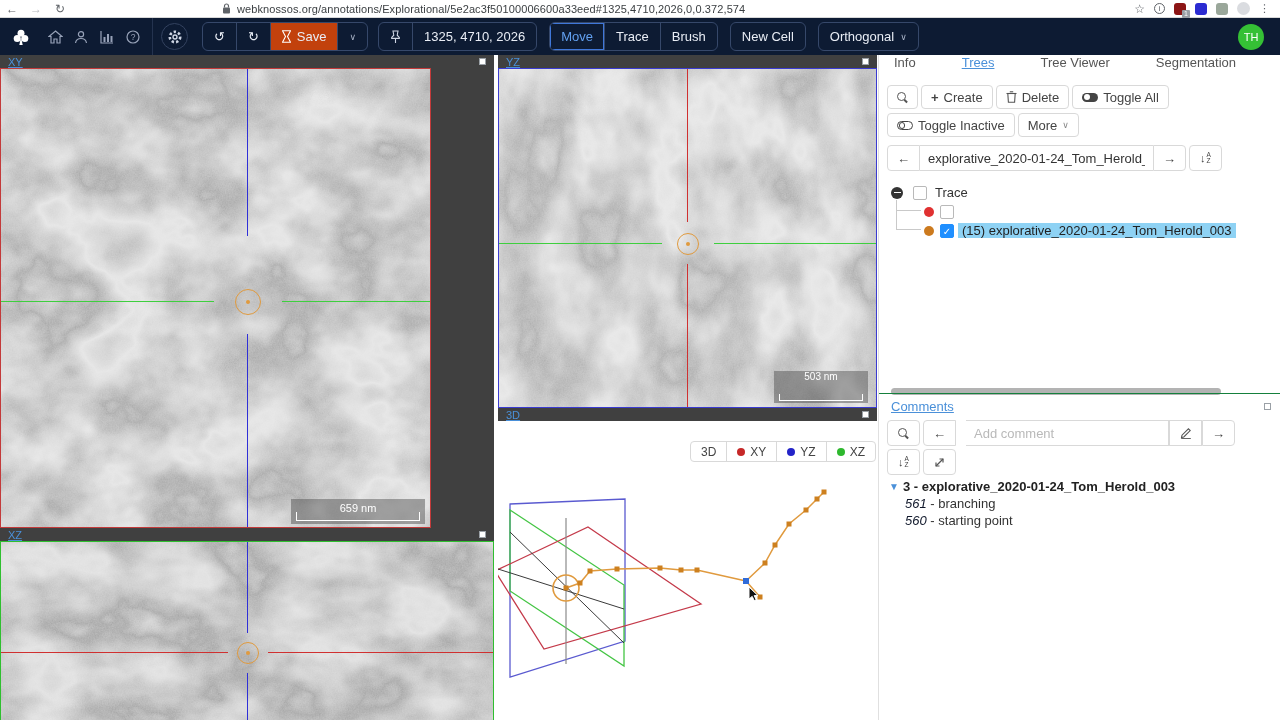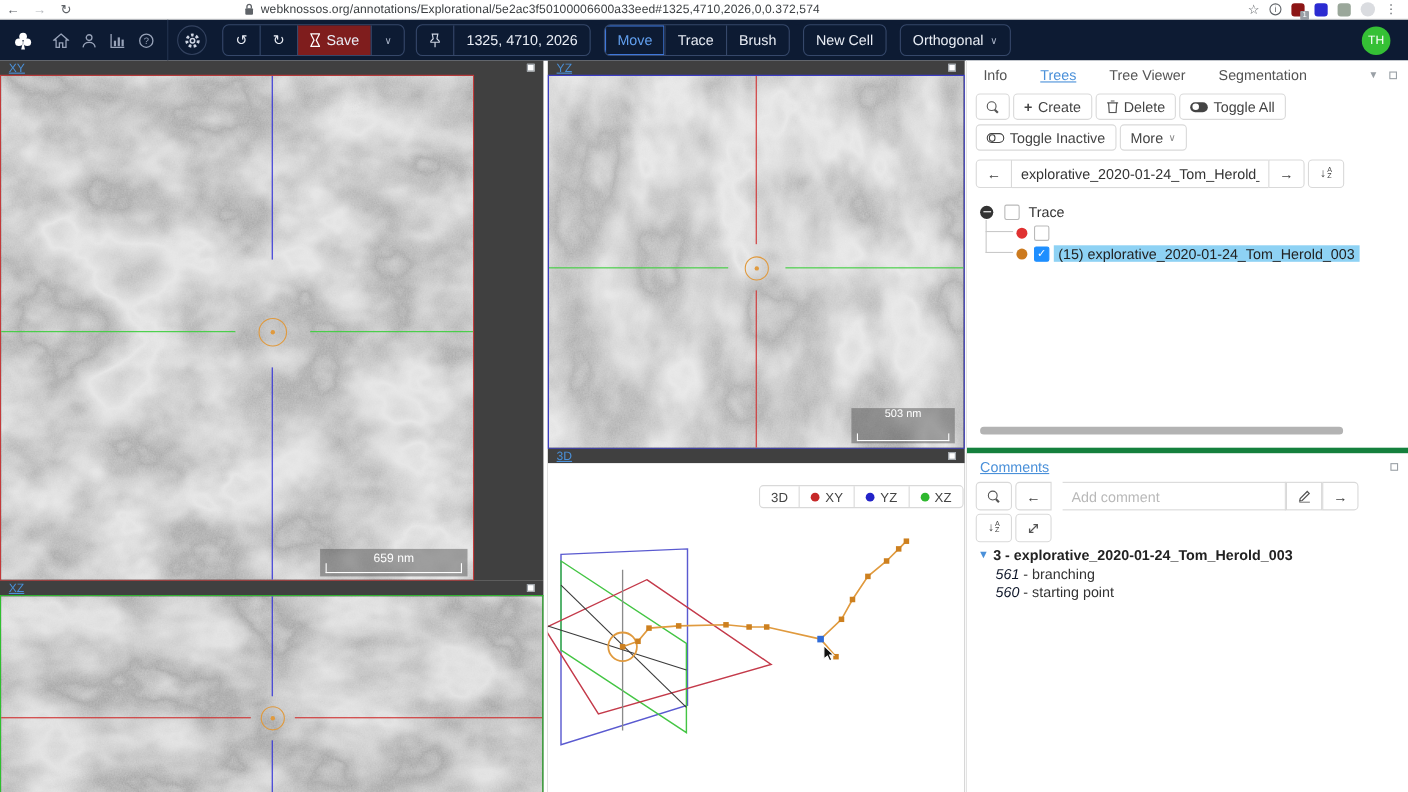--- a/index.html
+++ b/index.html
@@ -26,21 +26,21 @@
     display:flex; align-items:center; color:#e9edf5; font-size:13px; }
   .nav-ic { width:26px; display:flex; justify-content:center; color:#97a2b8; flex:0 0 auto; }
   .tb-divider { width:1px; height:37px; background:#24334f; margin:0 8px 0 6px; flex:0 0 auto; }
   .gear-wrap { width:27px; height:27px; border:1px solid #33425f; border-radius:50%;
     display:flex; align-items:center; justify-content:center; flex:0 0 auto; }
   .grp { display:flex; align-items:stretch; height:29px; border:1px solid #36486a; border-radius:6px;
     overflow:hidden; flex:0 0 auto; }
   .seg { display:flex; align-items:center; padding:0 11px; border-left:1px solid #36486a;
     color:#e9edf5; background:transparent; gap:6px; white-space:nowrap; }
   .seg:first-child { border-left:none; }
-  .seg.save { background:#7f1d1d; }
+  .seg.save { background:#c2410c; }
   .seg.active-tool { color:#62a0f0; box-shadow:inset 0 0 0 1px #3f77d9; }
   .chev { font-size:9px; color:#aab4c8; }
   .avatar { margin-left:auto; margin-right:16px; width:26px; height:26px; border-radius:50%;
     background:#35c035; color:#fff; font-size:11px; display:flex; align-items:center;
     justify-content:center; flex:0 0 auto; }
 
   
   .vp { position:absolute; background:#404040; }
   .vp-label { height:13px; display:flex; align-items:center; padding:0 8px; font-size:11px; }
   .vp-link { color:#4a90d9; text-decoration:underline; }
@@ -54,21 +54,21 @@
     border-left:1px solid #fff; border-right:1px solid #fff; border-bottom:1px solid #fff; }
   .leg-group { position:absolute; top:20px; right:1px; display:flex; height:21px; background:#fff;
     border:1px solid #d9d9d9; border-radius:4px; font-size:12px; color:#444; align-items:stretch; }
   .leg-btn { display:flex; align-items:center; gap:5px; padding:0 10px; border-left:1px solid #d9d9d9; }
   .leg-btn:first-child { border-left:none; }
   .dot8 { width:8px; height:8px; border-radius:50%; display:inline-block; }
 
   
   .right-panel { position:absolute; left:878px; top:55px; width:402px; height:665px; background:#fff;
     border-left:1px solid #e0e0e0; overflow:hidden; font-size:13px; color:#444; }
-  .tabs-row { display:flex; align-items:center; height:26px; padding-left:15px; gap:0; }
+  .tabs-row { display:flex; height:26px; padding-left:15px; gap:16px; }
   .tab { margin-right:30px; color:#555; white-space:nowrap; }
   .tab.active { color:#4a90d9; text-decoration:underline; }
   .tabs-icons { margin-left:auto; display:flex; align-items:center; gap:10px; padding-right:10px; color:#9aa0a6; }
   .btn { display:inline-flex; align-items:center; gap:5px; height:24px; padding:0 9px;
     border:1px solid #d9d9d9; border-radius:4px; background:#fff; color:#444; font-size:13px;
     white-space:nowrap; margin-right:3px; }
   .btn-row { display:flex; padding:4px 0 0 8px; }
   .mag { position:relative; width:11px; height:11px; display:inline-block; }
   .mag::before { content:""; position:absolute; left:0; top:0; width:7px; height:7px;
     border:1.4px solid #555; border-radius:50%; }
@@ -94,21 +94,21 @@
   .trow { display:flex; align-items:center; height:19px; position:relative; white-space:nowrap; }
   .minus-circ { width:12px; height:12px; border-radius:50%; background:#333; position:relative; flex:0 0 auto; }
   .minus-circ::after { content:""; position:absolute; left:2.5px; top:5.2px; width:7px; height:1.6px; background:#fff; }
   .cbox { width:14px; height:14px; border:1px solid #b9b9b9; border-radius:2px; background:#fff; flex:0 0 auto; }
   .cbox.checked { background:#1f8fff; border-color:#1f8fff; color:#fff; font-size:10px; line-height:13px; text-align:center; }
   .dot10 { width:10px; height:10px; border-radius:50%; flex:0 0 auto; }
   .sel { background:#8ed2f4; color:#222; padding:0 4px; }
   .conn { position:absolute; border-color:#c9c9c9; border-style:solid; border-width:0; }
   .hscroll { position:absolute; left:8px; top:332px; width:388px; height:9px; }
   .hscroll .thumb { position:absolute; left:4px; top:1px; width:330px; height:7px; background:#b3b3b3; border-radius:4px; }
-  .comments-sec { position:absolute; left:0; top:352px; width:402px; border-top:5px solid #15803d; padding-top:4px; }
+  .comments-sec { position:absolute; left:0; top:338px; width:402px; border-top:1px solid #15803d; padding-top:4px; }
   .sec-head { display:flex; align-items:center; padding:0 10px 0 12px; height:16px; }
   .sec-title { color:#4a90d9; text-decoration:underline; font-size:13px; }
   .cmt-input { flex:1; height:26px; border:1px solid #d9d9d9; border-left:none; padding:0 8px; font-size:13px;
     color:#333; font-family:"Liberation Sans",sans-serif; outline:none; }
   .cmt-input::placeholder { color:#b9b9b9; }
   .cmt-group { display:flex; align-items:center; gap:4px; padding:4px 0 0 10px; font-weight:bold; color:#222; }
   .cmt-chev { color:#4a90d9; font-size:10px; font-weight:bold; }
   .cmt-item { padding:2px 0 0 26px; color:#333; }
   .cmt-id { color:#0f172a;font-style:italic; }
 </style>

